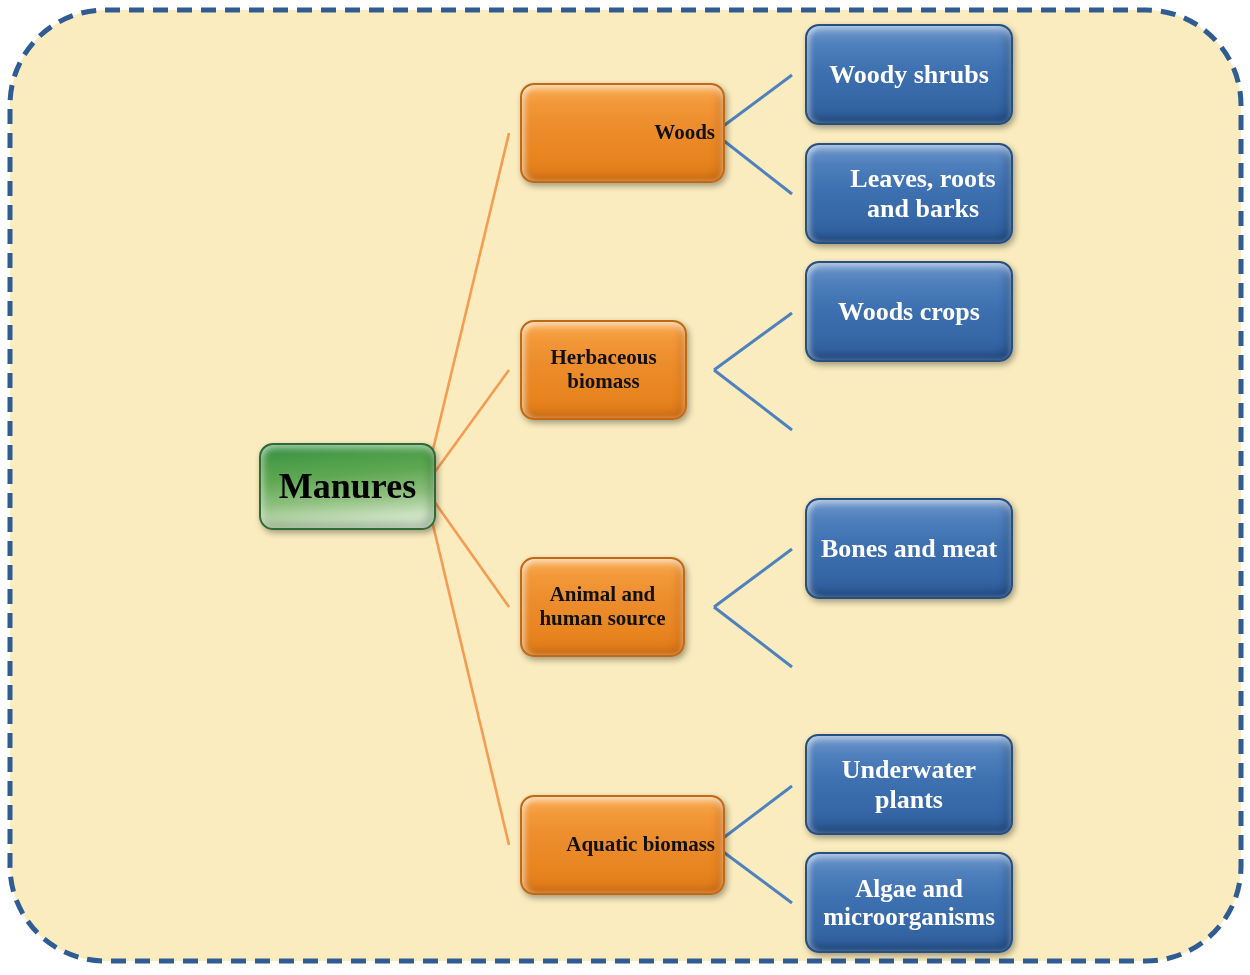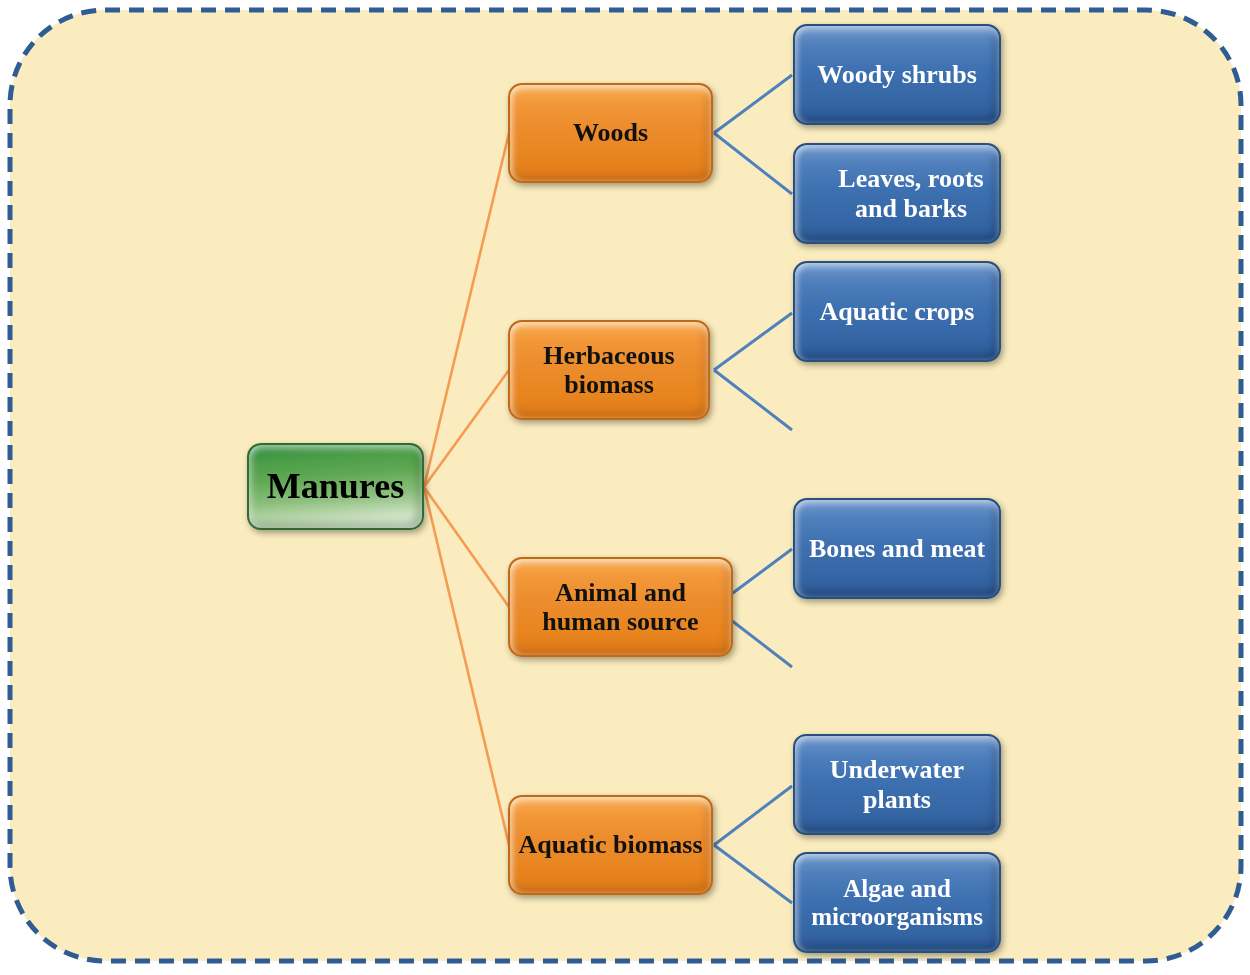--- a/index.html
+++ b/index.html
@@ -23,20 +23,21 @@
     position: absolute;
     display: flex;
     align-items: center;
     justify-content: center;
     text-align: center;
     border-radius: 14px;
     box-sizing: border-box;
     font-weight: bold;
     line-height: 1.12;
     padding: 4px 8px;
+    margin-left: 12px;
   }
   .node .label { display: block; }
   .root-node {
     background: linear-gradient(175deg,
       #2e8c41 0%, #4a9c48 18%, #5fa853 38%,
       #8dbf7d 62%, #cfe3c4 85%, #f0f6ec 100%);
     border: 2px solid #2f6b33;
     box-shadow: inset 0 4px 6px rgba(255,255,255,0.45),
                 inset 4px 0 6px rgba(255,255,255,0.25),
                 inset -4px -5px 8px rgba(20,70,20,0.35),
@@ -47,21 +48,22 @@
   .branch-node {
     background: linear-gradient(180deg,
       #f9ab51 0%, #f29738 20%, #ec8c2c 45%,
       #e8851f 75%, #e07c19 100%);
     border: 2px solid #c06a16;
     box-shadow: inset 0 4px 6px rgba(255,255,255,0.55),
                 inset 4px 0 5px rgba(255,255,255,0.30),
                 inset -4px -5px 8px rgba(140,60,0,0.30),
                 2px 3px 6px rgba(0,0,0,0.35);
     color: #111111;
-    font-size: 26px;
+    font-size: 21px;
+    justify-content: flex-end;
   }
   .leaf-node {
     background: linear-gradient(180deg,
       #6e97cb 0%, #4f7fbc 20%, #3e71b1 45%,
       #3667a6 75%, #2e5c99 100%);
     border: 2px solid #27507f;
     box-shadow: inset 0 4px 6px rgba(255,255,255,0.45),
                 inset 4px 0 5px rgba(255,255,255,0.25),
                 inset -4px -5px 8px rgba(0,25,60,0.35),
                 2px 3px 6px rgba(0,0,0,0.35);
@@ -97,38 +99,38 @@
     </g>
   </svg>
 
   <div class="node root-node" style="left:247px; top:443px; width:177px; height:87px;">
     <span class="label">Manures</span>
   </div>
 
   <div class="node branch-node" style="left:508px; top:83px; width:205px; height:100px;">
     <span class="label">Woods</span>
   </div>
-  <div class="node branch-node" style="left:508px; top:320px; width:202px; height:100px;">
+  <div class="node branch-node" style="left:508px; top:320px; width:167px; height:100px;">
     <span class="label">Herbaceous biomass</span>
   </div>
-  <div class="node branch-node" style="left:508px; top:557px; width:225px; height:100px;">
+  <div class="node branch-node" style="left:508px; top:557px; width:165px; height:100px;">
     <span class="label">Animal and human source</span>
   </div>
   <div class="node branch-node" style="left:508px; top:795px; width:205px; height:100px;">
     <span class="label">Aquatic biomass</span>
   </div>
 
   <div class="node leaf-node" style="left:793px; top:24px; width:208px; height:101px;">
     <span class="label">Woody shrubs</span>
   </div>
   <div class="node leaf-node" style="left:793px; top:143px; width:208px; height:101px;padding-left:36px;">
     <span class="label">Leaves, roots and barks</span>
   </div>
   <div class="node leaf-node" style="left:793px; top:261px; width:208px; height:101px;">
-    <span class="label">Aquatic crops</span>
+    <span class="label">Woods crops</span>
   </div>
   <div class="node leaf-node" style="left:793px; top:498px; width:208px; height:101px;">
     <span class="label">Bones and meat</span>
   </div>
   <div class="node leaf-node" style="left:793px; top:734px; width:208px; height:101px;border-radius:13px;">
     <span class="label">Underwater plants</span>
   </div>
   <div class="node leaf-node" style="left:793px; top:852px; width:208px; height:101px; font-size:25px;">
     <span class="label">Algae and microorganisms</span>
   </div>

